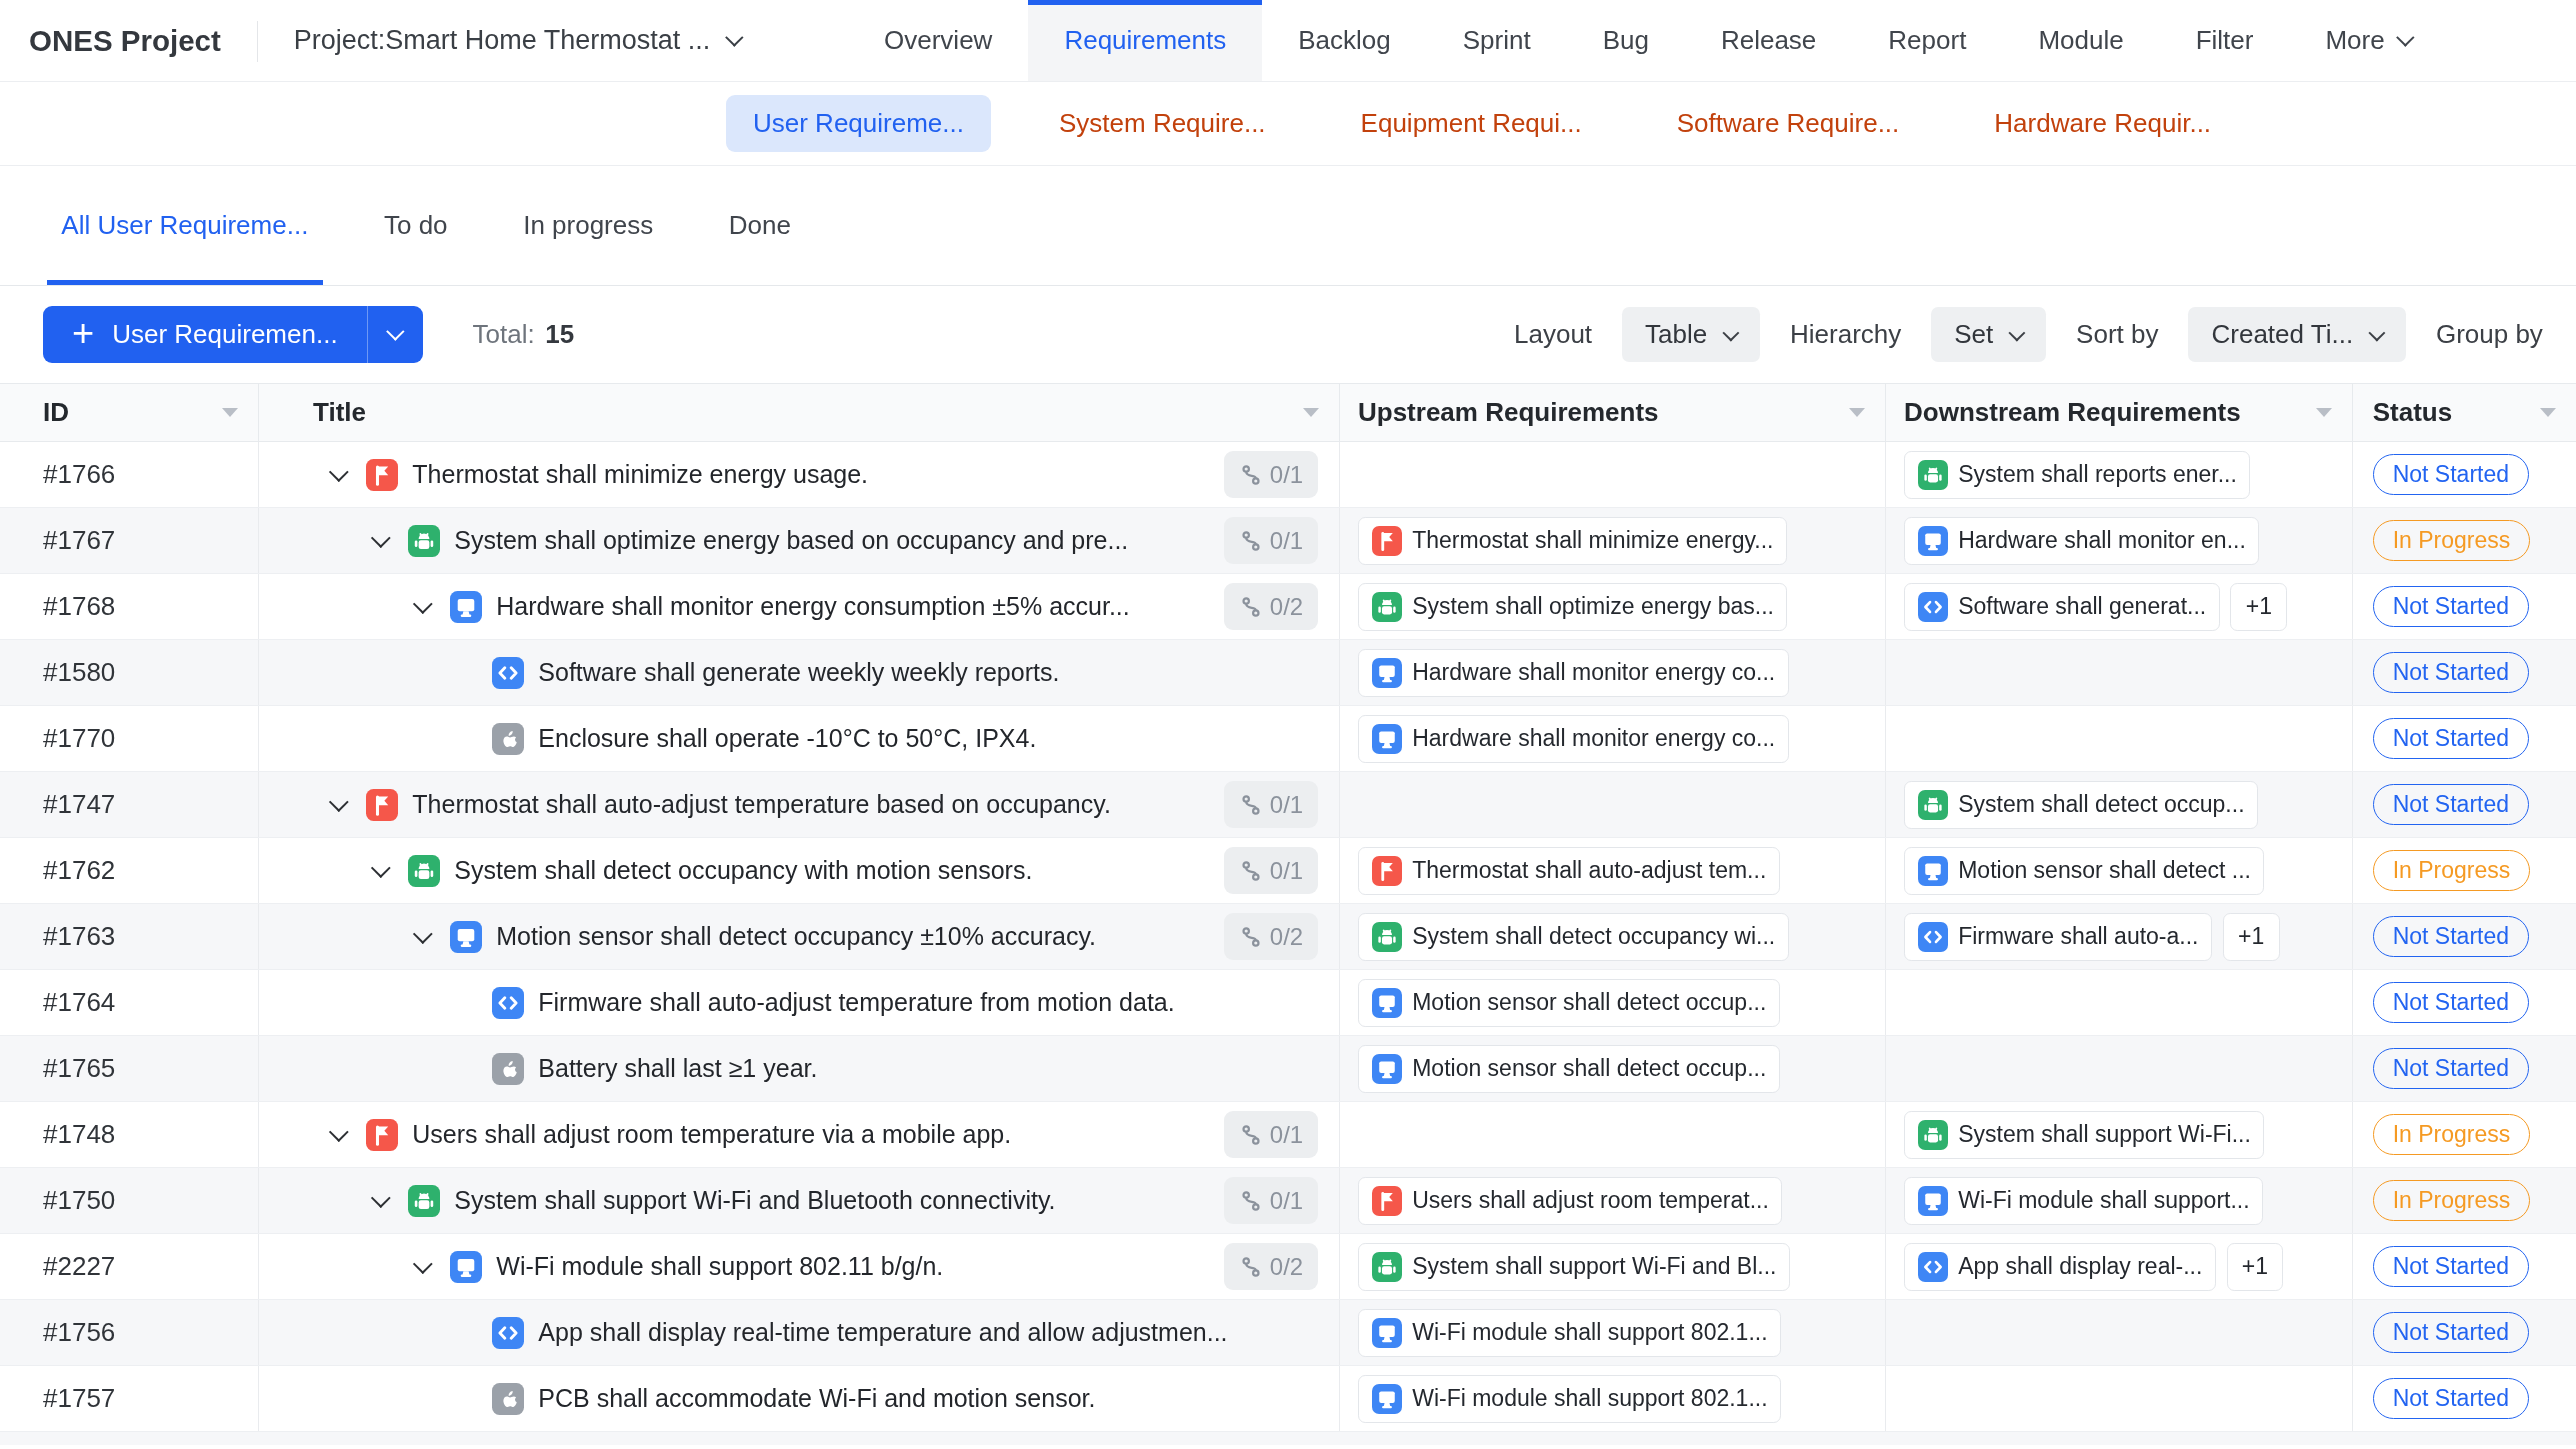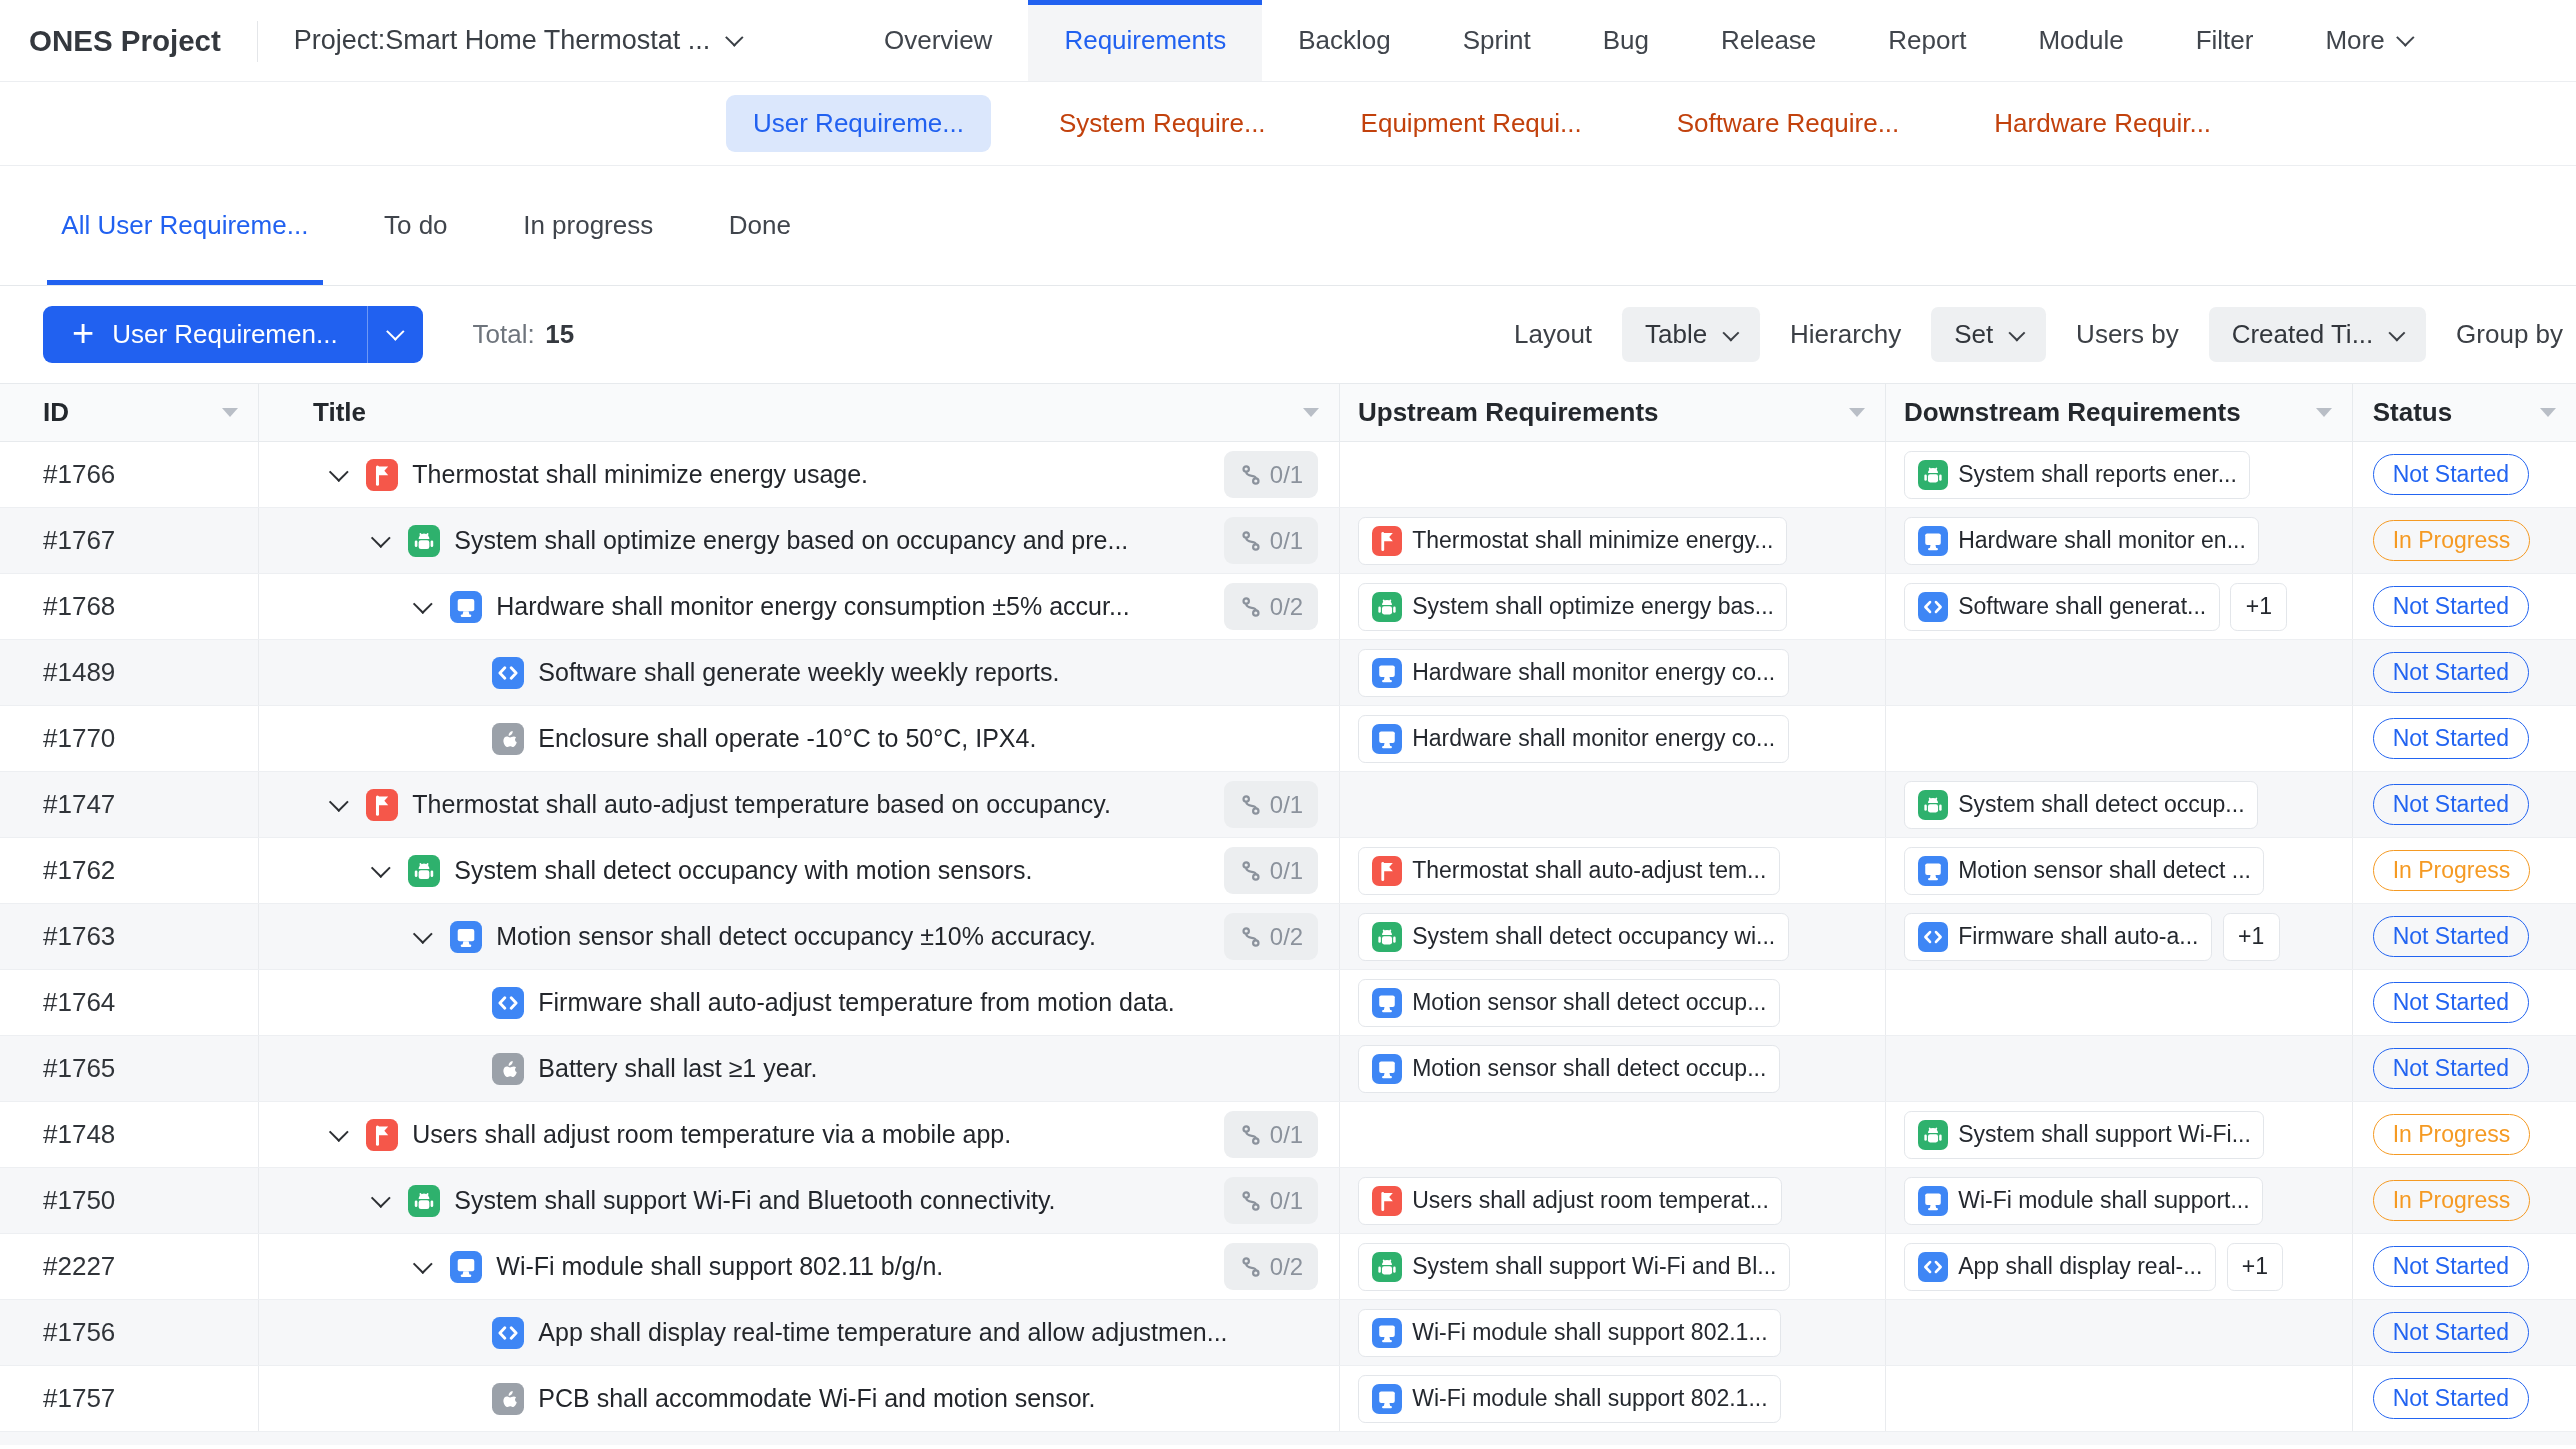--- a/index.html
+++ b/index.html
@@ -148,21 +148,21 @@
     <span class="tb-label">Layout</span>
     <div class="tb-chip">
       <span>Table</span>
       <span class="chev"></span>
     </div>
     <span class="tb-label">Hierarchy</span>
     <div class="tb-chip">
       <span>Set</span>
       <span class="chev"></span>
     </div>
-    <span class="tb-label">Users by</span>
+    <span class="tb-label">Sort by</span>
     <div class="tb-chip">
       <span>Created Ti...</span>
       <span class="chev"></span>
     </div>
     <span class="tb-label">Group by</span>
 
   </div>
 </div>
 
 <div>
@@ -330,21 +330,21 @@
             <span class="chip-text">Software shall generat...</span>
           </div>
           <span class="plus-chip">+1</span>
         </div>
         <div class="cell col-status">
           <span class="pill blue">Not Started</span>
         </div>
       </div>
       <div class="row alt">
         <div class="cell col-id">
-          <span class="id-text">#1489</span>
+          <span class="id-text">#1580</span>
         </div>
         <div class="cell col-title">
           <span class="indent" style="width:126px"></span>
           <span class="caret-slot"></span>
           <svg class="type-icon" viewBox="0 0 34 34">
             <rect width="34" height="34" rx="8" fill="#3e86f5"></rect>
             <path d="M13.6 11.4L8.4 17l5.2 5.6M20.4 11.4L25.6 17l-5.2 5.6" stroke="#fff" stroke-width="3" fill="none" stroke-linecap="round" stroke-linejoin="round"></path>
           </svg>
           <span class="t-text">Software shall generate weekly weekly reports.</span>
         </div>

